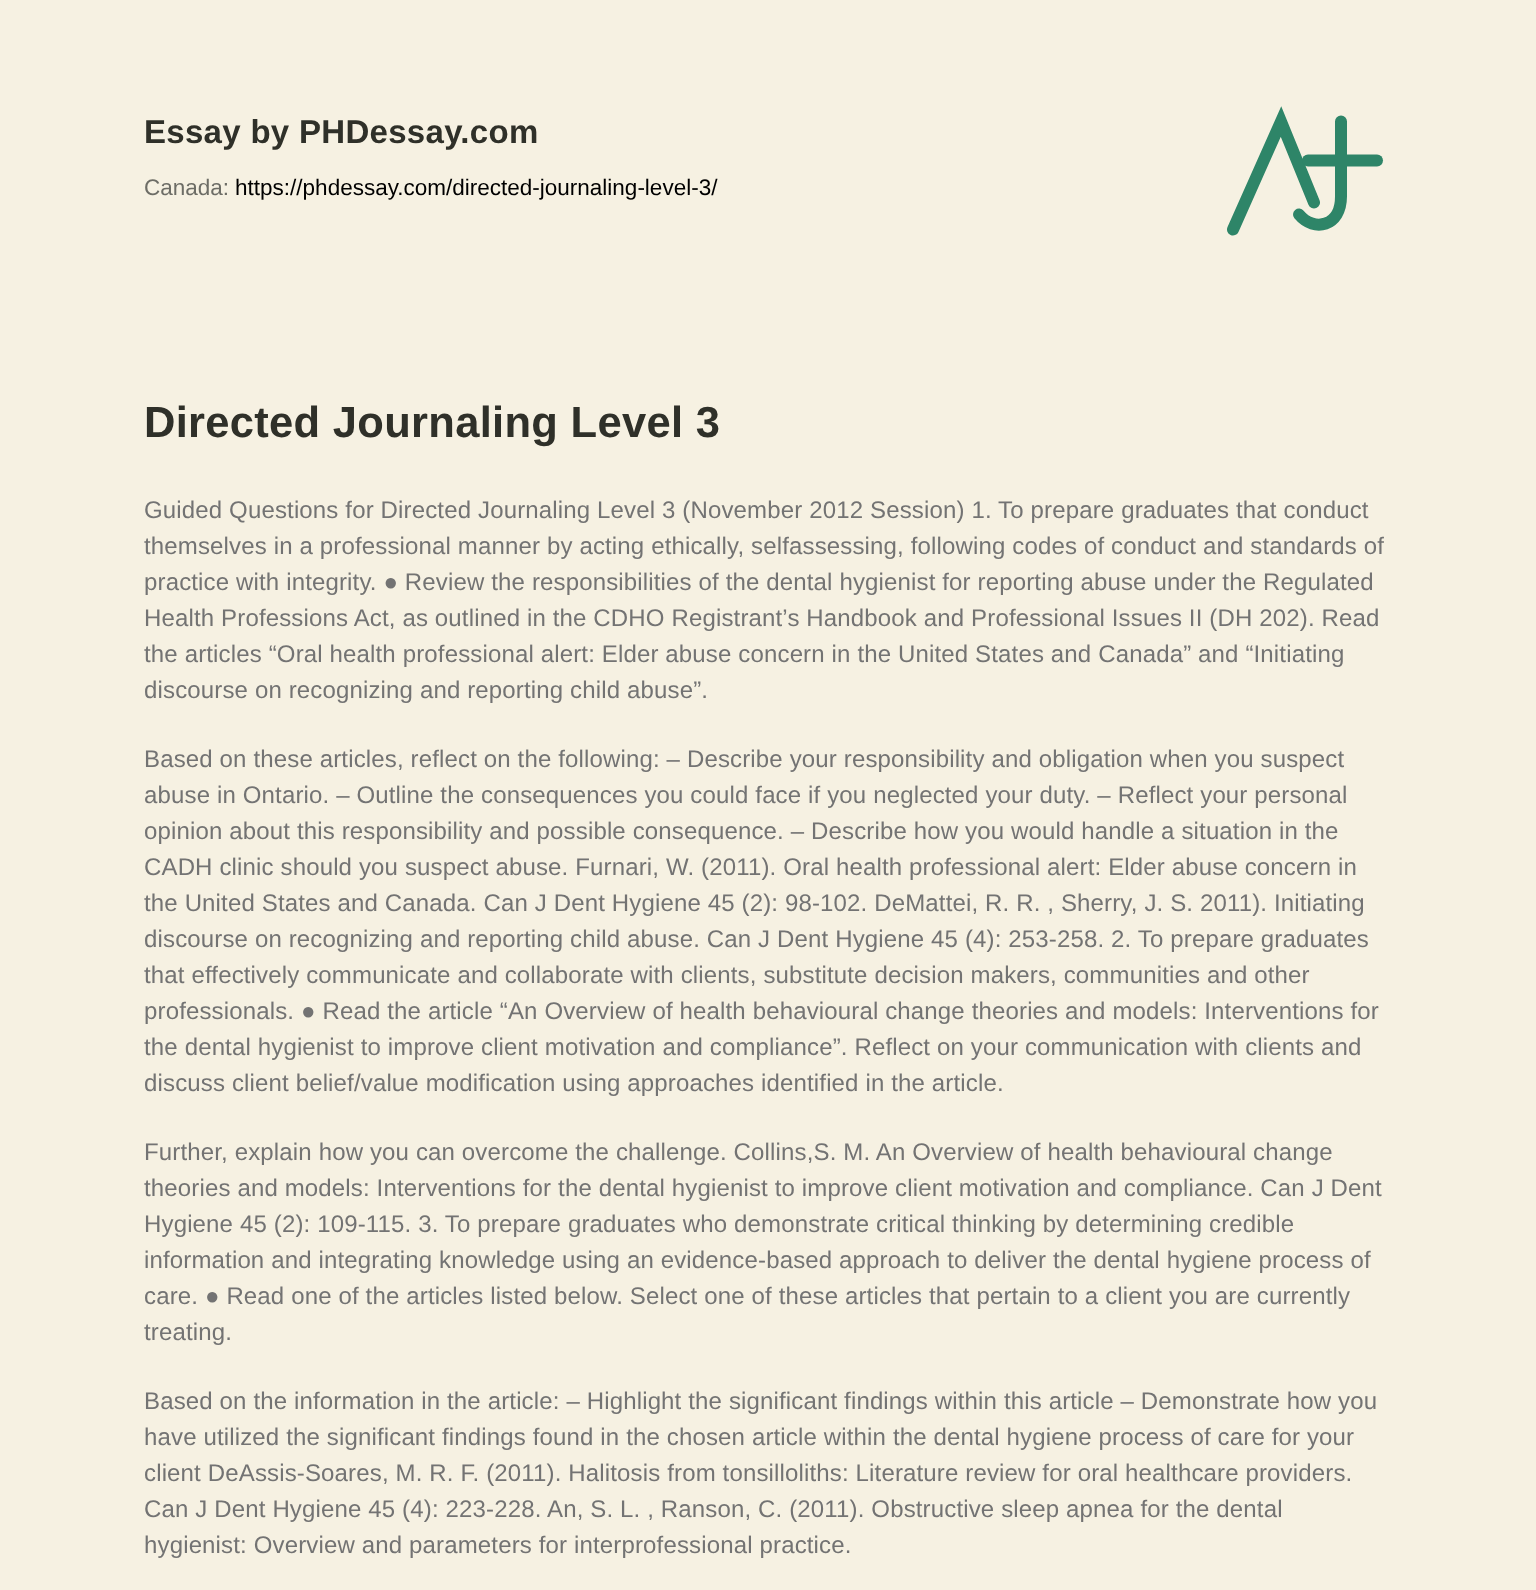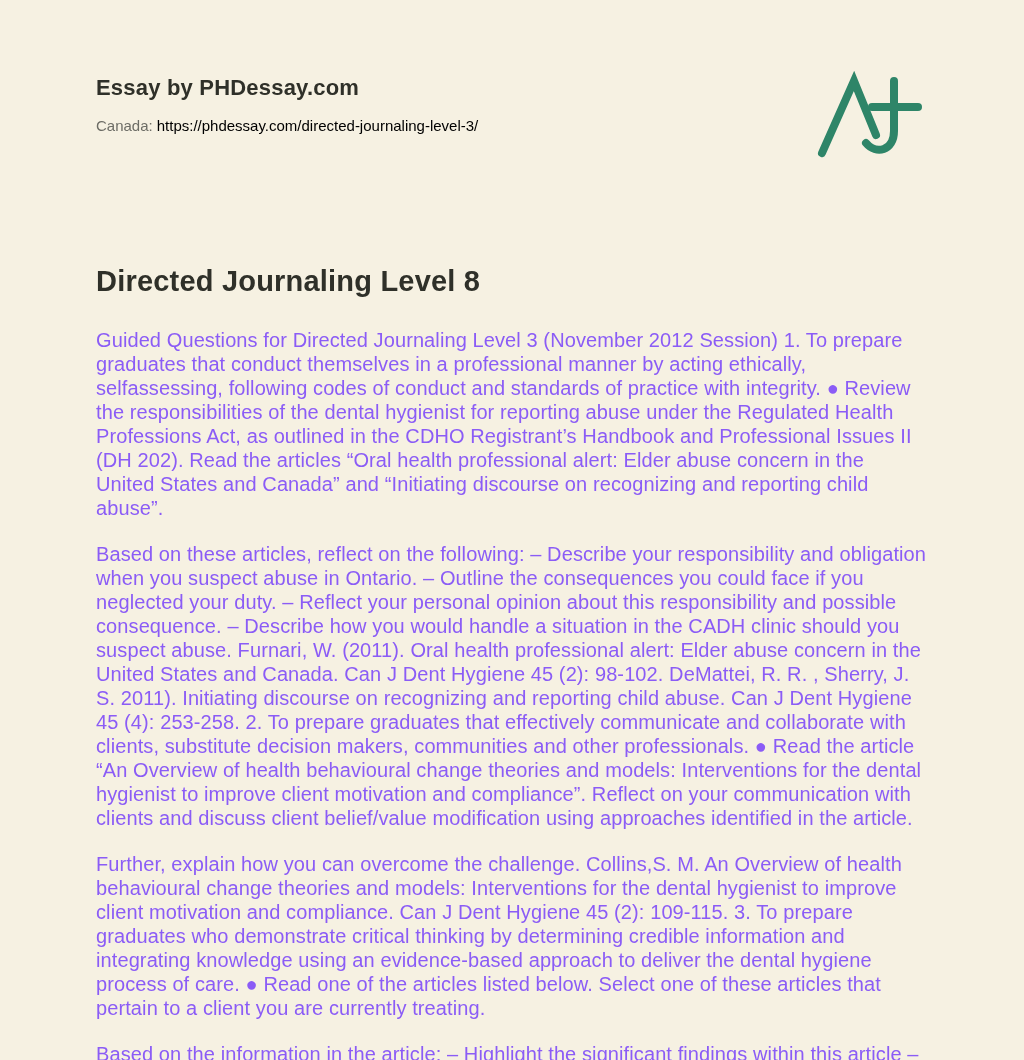--- a/index.html
+++ b/index.html
@@ -46,23 +46,23 @@
     margin-top: 96px;
     font-size: 29px;
     font-weight: 700;
     color: #2f3029;
     letter-spacing: 0.2px;
   }
   .essay-body {
     margin-top: 30px;
   }
   .essay-body p {
-    font-size: 20px;
+    font-size: 16px;
     line-height: 24px;
-    color: #8b5cf6;
+    color: #737373;
     margin-bottom: 22px;
     letter-spacing: 0.1px;
   }
 </style>
 </head>
 <body>
 
 <div class="page">
 
   <div class="header">
@@ -76,21 +76,21 @@
     <div class="logo">
       <svg width="112" height="96" viewBox="0 0 112 96" fill="none" xmlns="http://www.w3.org/2000/svg">
         <path d="M8 84 L40 12 L62 66" stroke="#2e8568" stroke-width="8" stroke-linecap="round" fill="none"></path>
         <path d="M80 12 L80 62 C80 82 62 86 52 74" stroke="#2e8568" stroke-width="8" stroke-linecap="round" fill="none"></path>
         <path d="M58 38 L104 38" stroke="#2e8568" stroke-width="8" stroke-linecap="round" fill="none"></path>
       </svg>
     </div>
   </div>
 
   <main class="essay">
-    <h1 class="essay-title">Directed Journaling Level 8</h1>
+    <h1 class="essay-title">Directed Journaling Level 3</h1>
 
     <div class="essay-body">
       <p>Guided Questions for Directed Journaling Level 3 (November 2012 Session) 1. To prepare graduates that conduct themselves in a professional manner by acting ethically, selfassessing, following codes of conduct and standards of practice with integrity. ● Review the responsibilities of the dental hygienist for reporting abuse under the Regulated Health Professions Act, as outlined in the CDHO Registrant’s Handbook and Professional Issues II (DH 202). Read the articles “Oral health professional alert: Elder abuse concern in the United States and Canada” and “Initiating discourse on recognizing and reporting child abuse”.</p>
       <p>Based on these articles, reflect on the following: – Describe your responsibility and obligation when you suspect abuse in Ontario. – Outline the consequences you could face if you neglected your duty. – Reflect your personal opinion about this responsibility and possible consequence. – Describe how you would handle a situation in the CADH clinic should you suspect abuse. Furnari, W. (2011). Oral health professional alert: Elder abuse concern in the United States and Canada. Can J Dent Hygiene 45 (2): 98-102. DeMattei, R. R. , Sherry, J. S. 2011). Initiating discourse on recognizing and reporting child abuse. Can J Dent Hygiene 45 (4): 253-258. 2. To prepare graduates that effectively communicate and collaborate with clients, substitute decision makers, communities and other professionals. ● Read the article “An Overview of health behavioural change theories and models: Interventions for the dental hygienist to improve client motivation and compliance”. Reflect on your communication with clients and discuss client belief/value modification using approaches identified in the article.</p>
       <p>Further, explain how you can overcome the challenge. Collins,S. M. An Overview of health behavioural change theories and models: Interventions for the dental hygienist to improve client motivation and compliance. Can J Dent Hygiene 45 (2): 109-115. 3. To prepare graduates who demonstrate critical thinking by determining credible information and integrating knowledge using an evidence-based approach to deliver the dental hygiene process of care. ● Read one of the articles listed below. Select one of these articles that pertain to a client you are currently treating.</p>
       <p>Based on the information in the article: – Highlight the significant findings within this article – Demonstrate how you have utilized the significant findings found in the chosen article within the dental hygiene process of care for your client DeAssis-Soares, M. R. F. (2011). Halitosis from tonsilloliths: Literature review for oral healthcare providers. Can J Dent Hygiene 45 (4): 223-228. An, S. L. , Ranson, C. (2011). Obstructive sleep apnea for the dental hygienist: Overview and parameters for interprofessional practice.</p>
 
     </div>
   </main>
 

